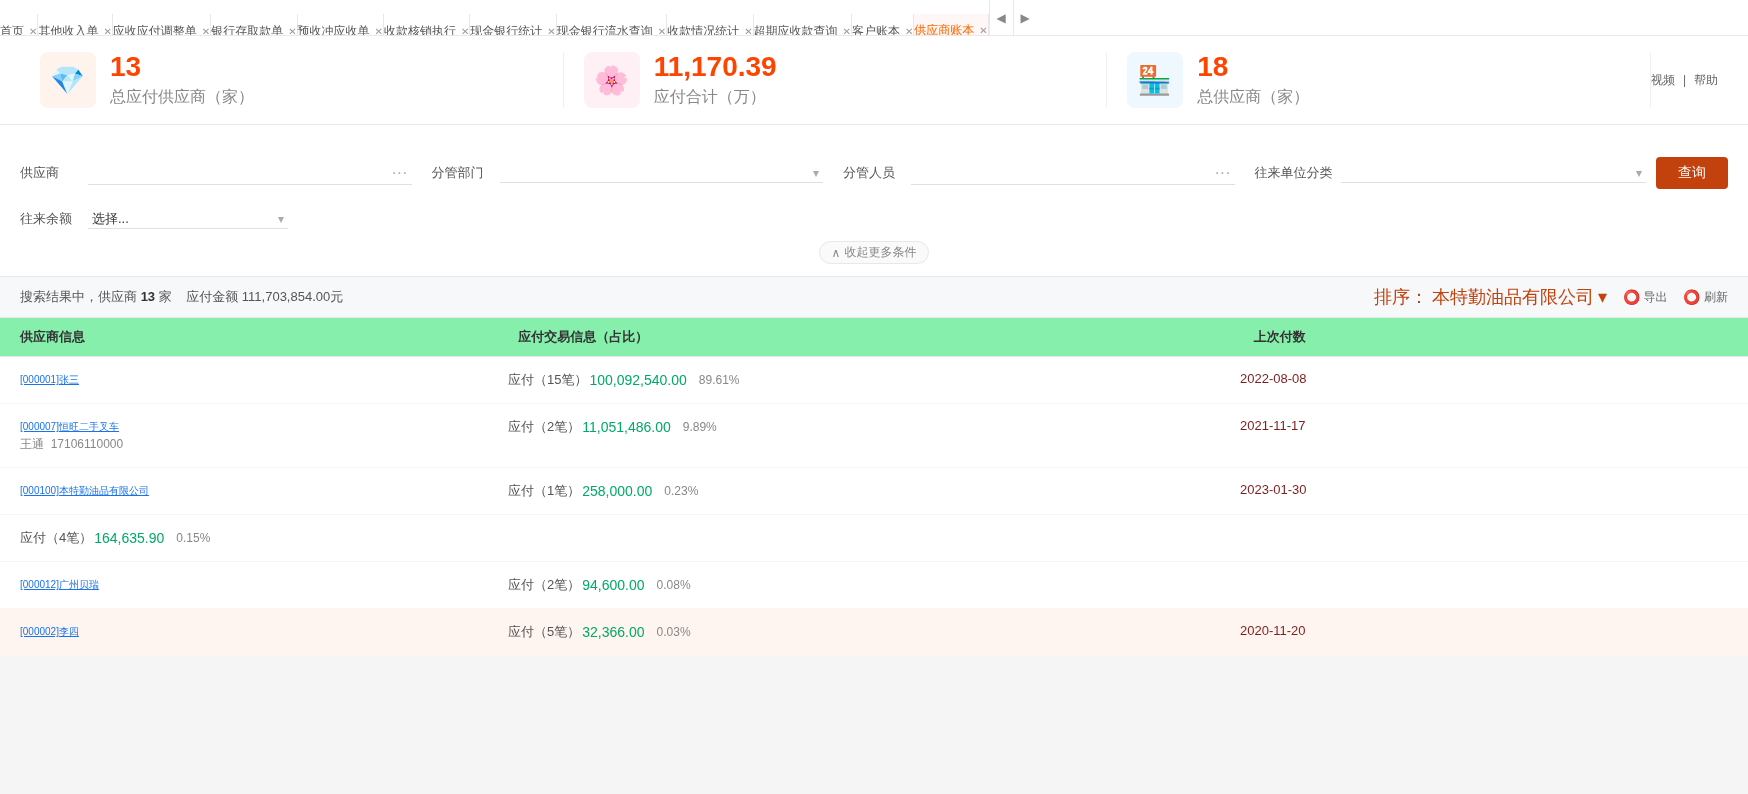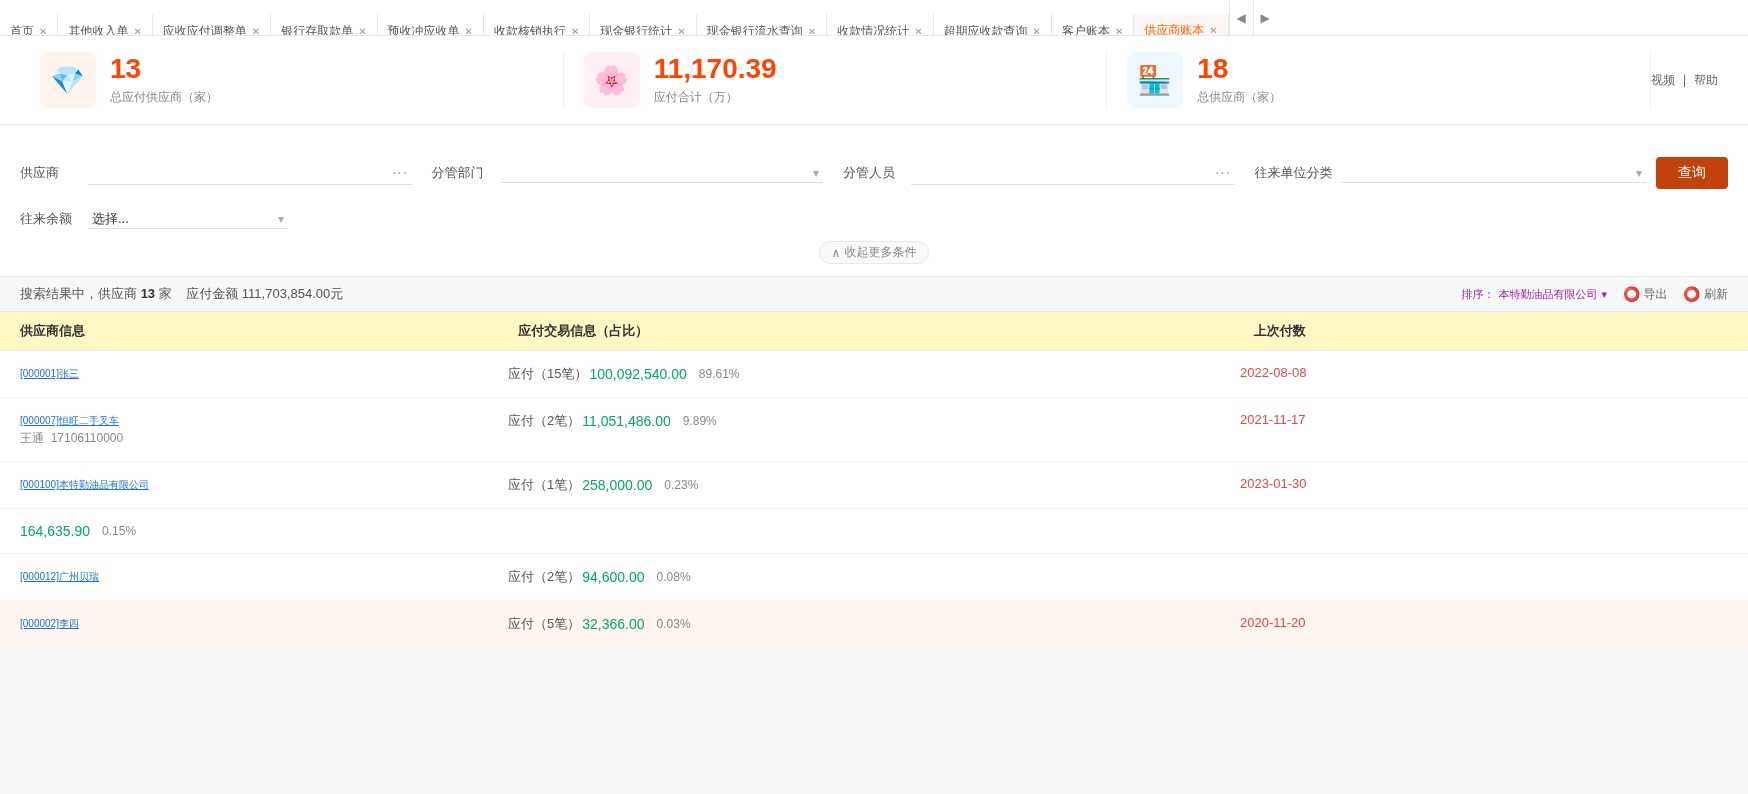--- a/index.html
+++ b/index.html
@@ -11,21 +11,21 @@
       align-items: center;
       background: #fff;
       border-bottom: 1px solid #e8e8e8;
       height: 36px;
       overflow: hidden;
       font-size: 12px;
     }
     .nav-tab {
       display: flex;
       align-items: center;
-      padding: 0 10px;
+      padding: 0 0;
       height: 100%;
       white-space: nowrap;
       border-right: 1px solid #e8e8e8;
       cursor: pointer;
       color: #555;
       position: relative;
       margin-top: 28px;
     }
     .nav-tab.active {
       background: #fff7f5;
@@ -77,21 +77,21 @@
       align-items: center;
       justify-content: center;
       font-size: 28px;
       flex-shrink: 0;
     }
     .stat-icon.orange { background: #fff3ee; color: #ff8c69; }
     .stat-icon.pink { background: #fff0f5; color: #ffb0c8; }
     .stat-icon.blue { background: #f0f8ff; color: #87ceeb; }
     .stat-info { display: flex; flex-direction: column; }
     .stat-number { font-size: 28px; font-weight: bold; color: #ff4400; line-height: 1.1; }
-    .stat-label { font-size: 12px; color: #888; margin-top: 4px; }
+    .stat-label { font-size: 16px; color: #888; margin-top: 4px; }
     .top-right-links {
       margin-left: auto;
       font-size: 12px;
       color: #888;
       display: flex;
       gap: 8px;
       align-items: center;
       padding-right: 10px;
       flex-shrink: 0;
     }
@@ -198,22 +198,22 @@
     .result-bar .result-info { color: #555; }
     .result-bar .result-info strong { color: #333; }
     .result-actions {
       display: flex;
       align-items: center;
       gap: 16px;
       font-size: 12px;
       color: #666;
     }
     .sort-select {
-      color: #a21caf;
-      font-size: 11px;
+      color: #c2410c;
+      font-size: 18px;
       cursor: pointer;
       display: flex;
       align-items: center;
       gap: 4px;
     }
     .action-btn {
       display: flex;
       align-items: center;
       gap: 3px;
       cursor: pointer;
@@ -223,21 +223,21 @@
 
     
     .main-table-wrap {
       background: #fff;
       margin: 0;
     }
     .table-header {
       display: grid;
       grid-template-columns: 2fr 3fr 2fr;
       padding: 10px 20px;
-      background: #fef9c3;
+      background: #86efac;
       border-bottom: 1px solid #e8e8e8;
       font-weight: bold;
       font-size: 13px;
       color: #333;
       gap: 24px;
     }
     .table-row {
       display: grid;
       grid-template-columns: 2fr 3fr 2fr;
       padding: 14px 20px;
@@ -255,21 +255,21 @@
     .supplier-sub {
       font-size: 12px;
       color: #888;
       margin-top: 2px;
     }
     .tx-info { display: flex; flex-direction: row; gap: 2px; }
     .tx-label { font-size: 13px; color: #555; }
     .tx-amount-row { display: flex; align-items: center; gap: 12px; }
     .tx-amount { color: #00aa66; font-size: 14px; font-weight: 500; cursor: pointer; }
     .tx-pct { color: #888; font-size: 12px; }
-    .last-pay { font-size: 13px; color: #ef4444; }
+    .last-pay { font-size: 13px; color: #7f1d1d; }
   </style>
 </head>
 <body>
 
 <div class="top-nav">
   <div class="nav-tab">
     <span>首页</span>
     <span class="close-x">✕</span>
   </div>
   <div class="nav-tab">
@@ -481,20 +481,21 @@
         <span class="tx-pct">0.23%</span>
       </div>
     </div>
     <div>
       <span class="last-pay">2023-01-30</span>
     </div>
   </div>
 
   <div class="table-row">
     <div class="tx-info">
+      <span class="tx-label">应付（4笔）</span>
       <div class="tx-amount-row">
         <span class="tx-amount">164,635.90</span>
         <span class="tx-pct">0.15%</span>
       </div>
     </div>
     <div>
       <span class="last-pay"></span>
     </div>
   </div>
 

